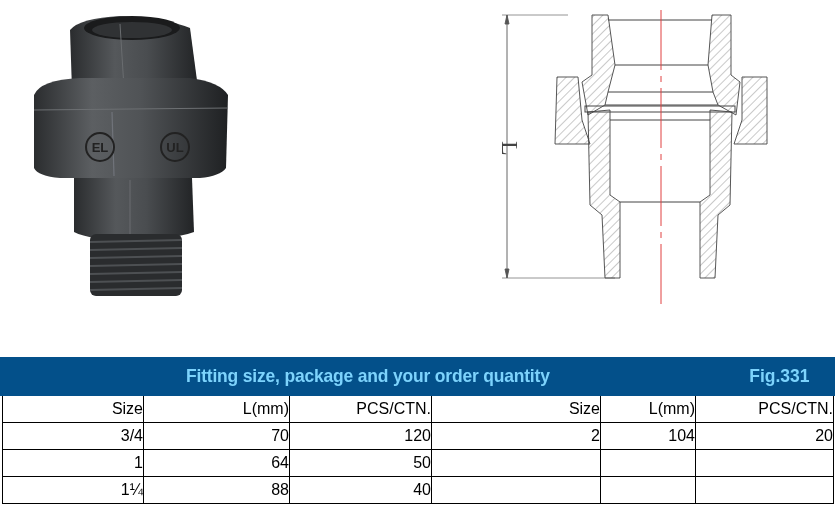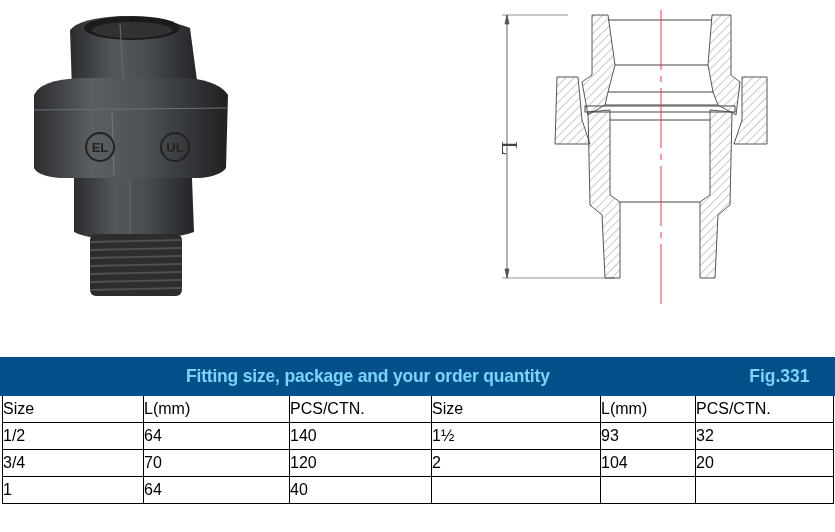--- a/index.html
+++ b/index.html
@@ -3,21 +3,21 @@
 <meta charset="utf-8">
 <style>
   html,body{margin:0;padding:0;background:#ffffff;}
   body{width:835px;height:532px;position:relative;overflow:hidden;font-family:"Liberation Sans",sans-serif;}
   .photo{position:absolute;left:20px;top:0;width:210px;height:310px;text-decoration:underline;}
   .drawing{position:absolute;left:480px;top:10px;width:320px;height:300px;}
   .table-header{position:absolute;left:0;top:357px;width:835px;height:39px;background:#03508a;color:#7dd3fc;}
   .table-header .title{position:absolute;left:186px;top:8px;font-size:19px;font-weight:bold;letter-spacing:-0.2px;font-family:"Liberation Sans",sans-serif;transform:scaleX(0.92);transform-origin:left;}
   .table-header .fig{position:absolute;right:26px;top:8px;font-size:19px;font-weight:bold;transform:scaleX(0.92);transform-origin:right;}
   table.grid{position:absolute;left:2px;top:396px;border-collapse:collapse;table-layout:fixed;width:831px;}
-  table.grid td{border:1px solid #000000;height:26px;padding:0;text-align:left;font-size:16px;color:#000;vertical-align:middle;}
+  table.grid td{border:1px solid #000000;height:26px;padding:0;text-align:right;font-size:16px;color:#000;vertical-align:middle;}
   table.grid tr:first-child td{border-top:none;}
 </style>
 </head>
 <body>
 
 <div class="photo">
   <svg width="210" height="310" viewBox="0 0 210 310">
     <defs>
       <linearGradient id="metal" x1="0" x2="1" y1="0" y2="0">
         <stop offset="0" stop-color="#2a2c2e"></stop>
@@ -120,37 +120,37 @@
   <tbody>
     <tr>
       <td>Size</td>
       <td>L(mm)</td>
       <td>PCS/CTN.</td>
       <td>Size</td>
       <td>L(mm)</td>
       <td>PCS/CTN.</td>
     </tr>
     <tr>
-      <td>1/2</td>
-      <td>64</td>
-      <td>140</td>
-      <td>1½</td>
-      <td>93</td>
-      <td>32</td>
-    </tr>
-    <tr>
       <td>3/4</td>
       <td>70</td>
       <td>120</td>
       <td>2</td>
       <td>104</td>
       <td>20</td>
     </tr>
     <tr>
       <td>1</td>
       <td>64</td>
+      <td>50</td>
+      <td></td>
+      <td></td>
+      <td></td>
+    </tr>
+    <tr>
+      <td>1¼</td>
+      <td>88</td>
       <td>40</td>
       <td></td>
       <td></td>
       <td></td>
     </tr>
   </tbody>
 </table>
 
 </body></html>

